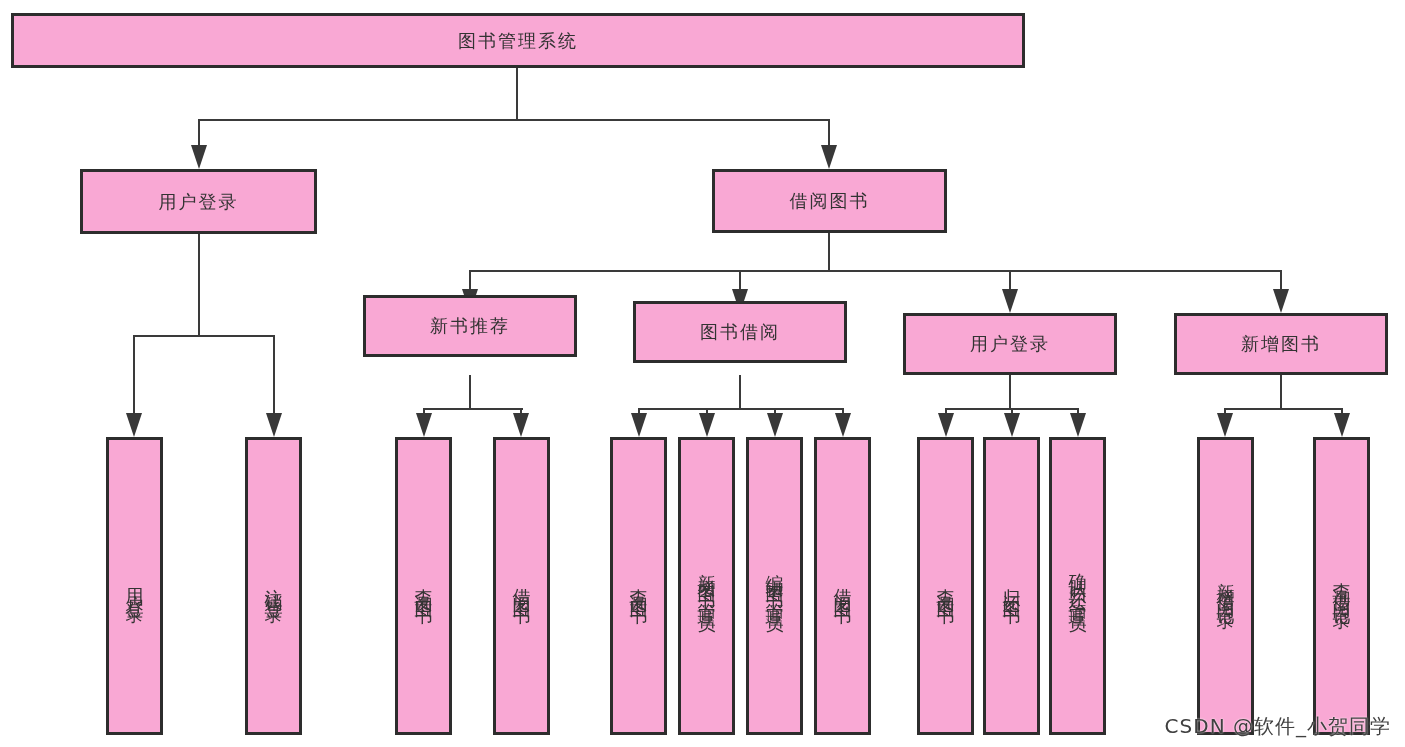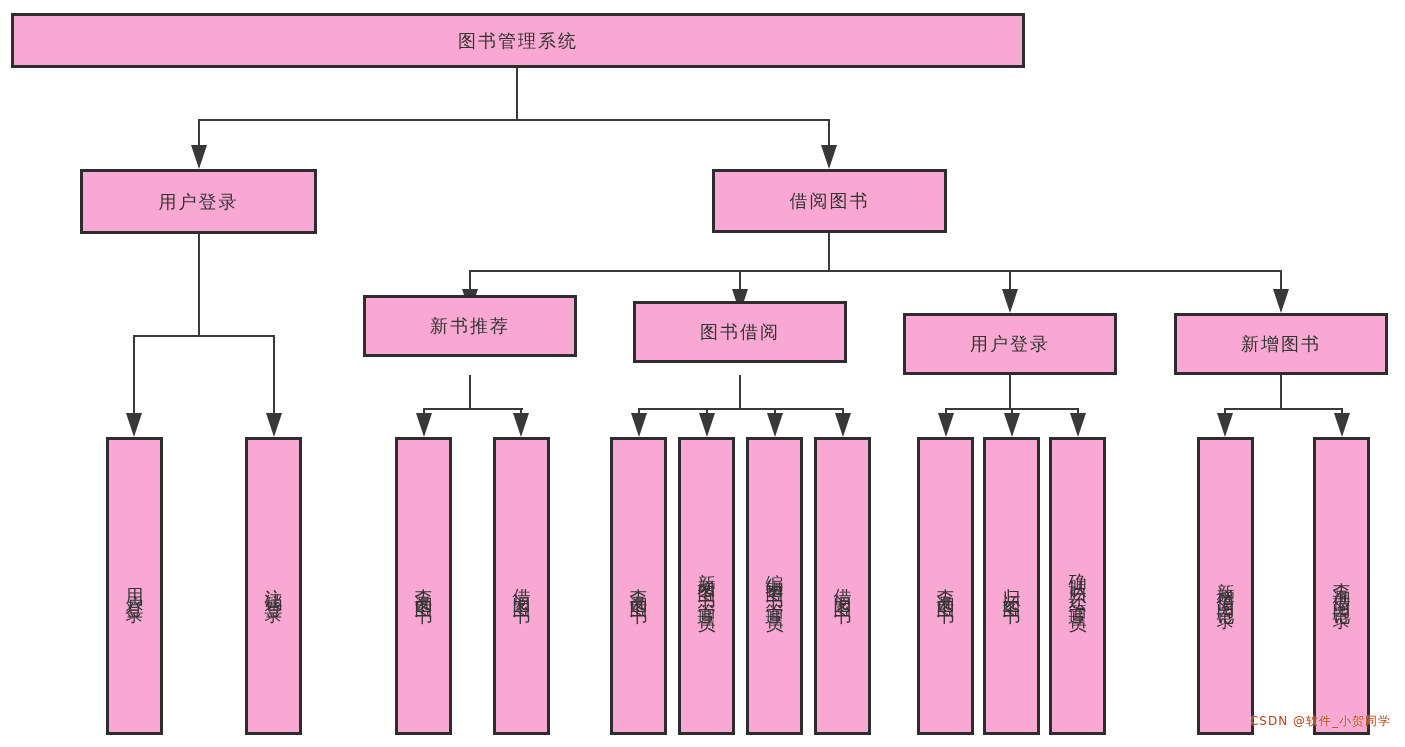--- a/index.html
+++ b/index.html
@@ -21,21 +21,21 @@
   .hline,.vline{position:absolute;background:#3a3a3a;}
   .hline{height:2px;}
   .vline{width:2px;}
   .arrow{
     position:absolute;width:0;height:0;
     border-left:8px solid transparent;border-right:8px solid transparent;
     border-top:24px solid #383838;
   }
   .watermark{
     position:absolute;top:713px;right:14px;
-    font-size:12px;color:#c2410c;letter-spacing:1px;
+    font-size:20px;color:#404040;letter-spacing:1px;
     text-shadow:0 0 2px #ffffff;
   }
 </style>
 </head>
 <body>
 
 <div class="canvas">
 
   <div class="box" style="left:11px;top:13px;width:1014px;height:55px">图书管理系统</div>
 

